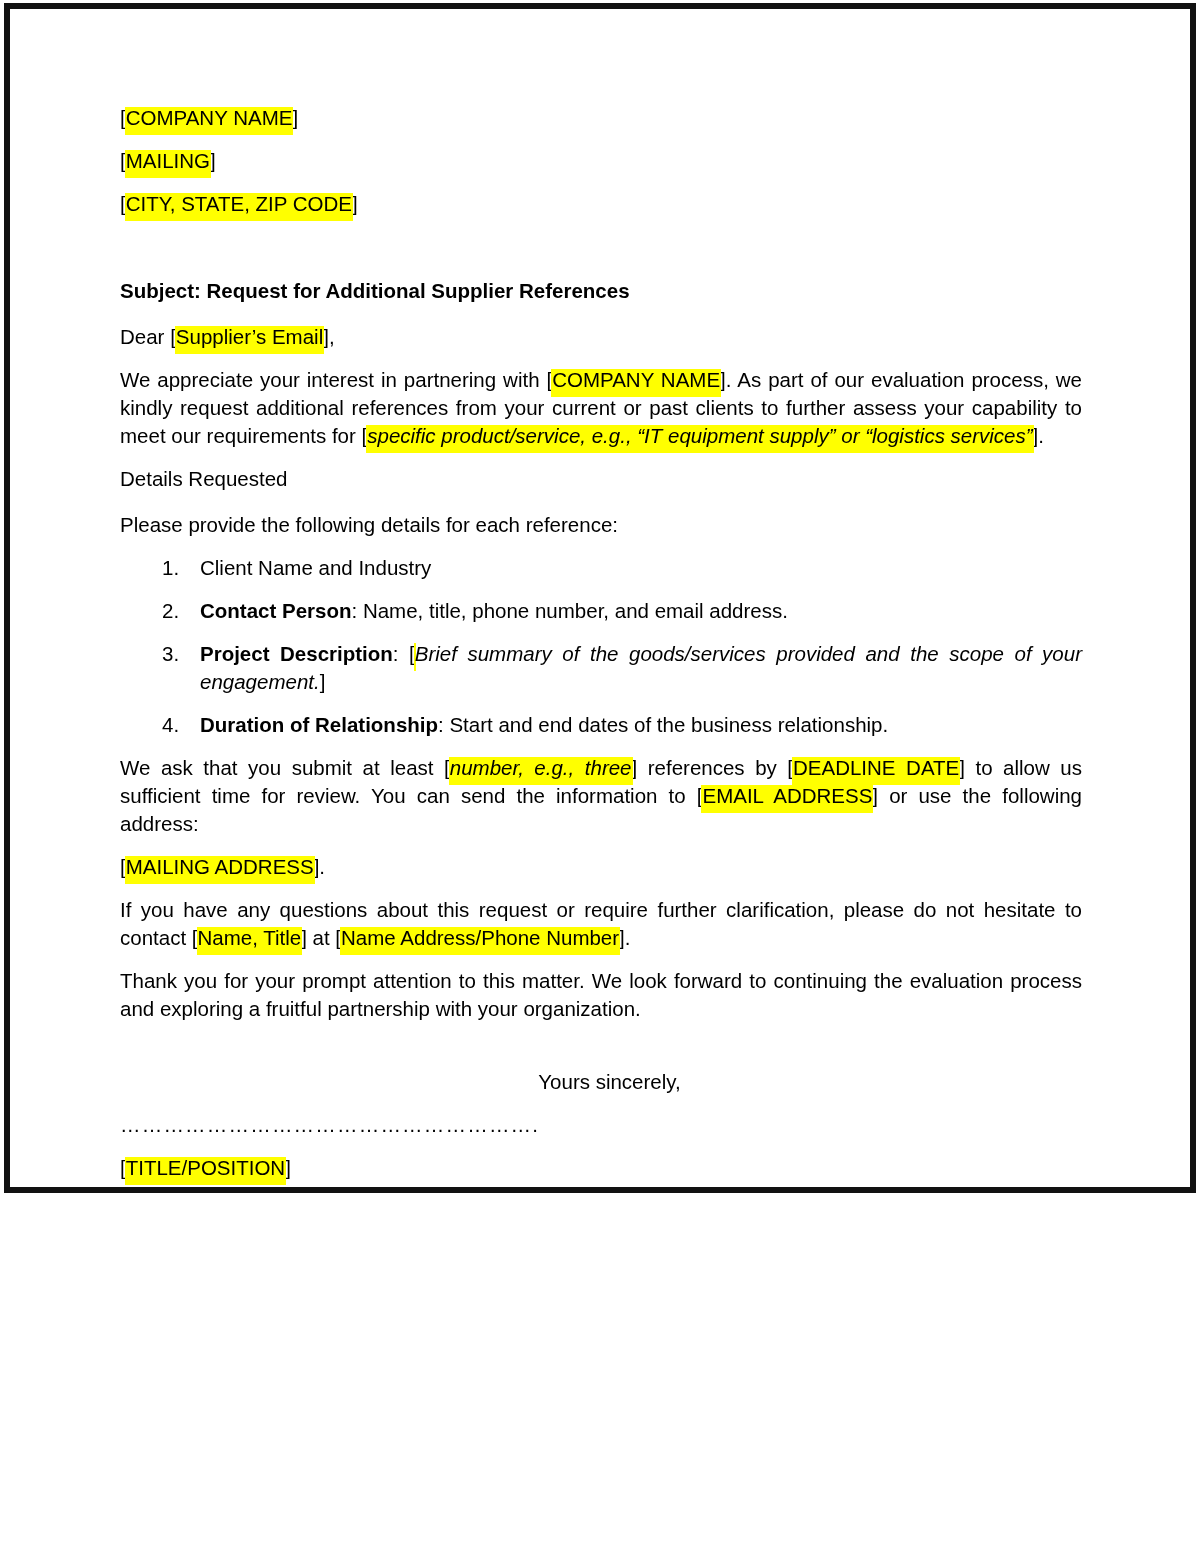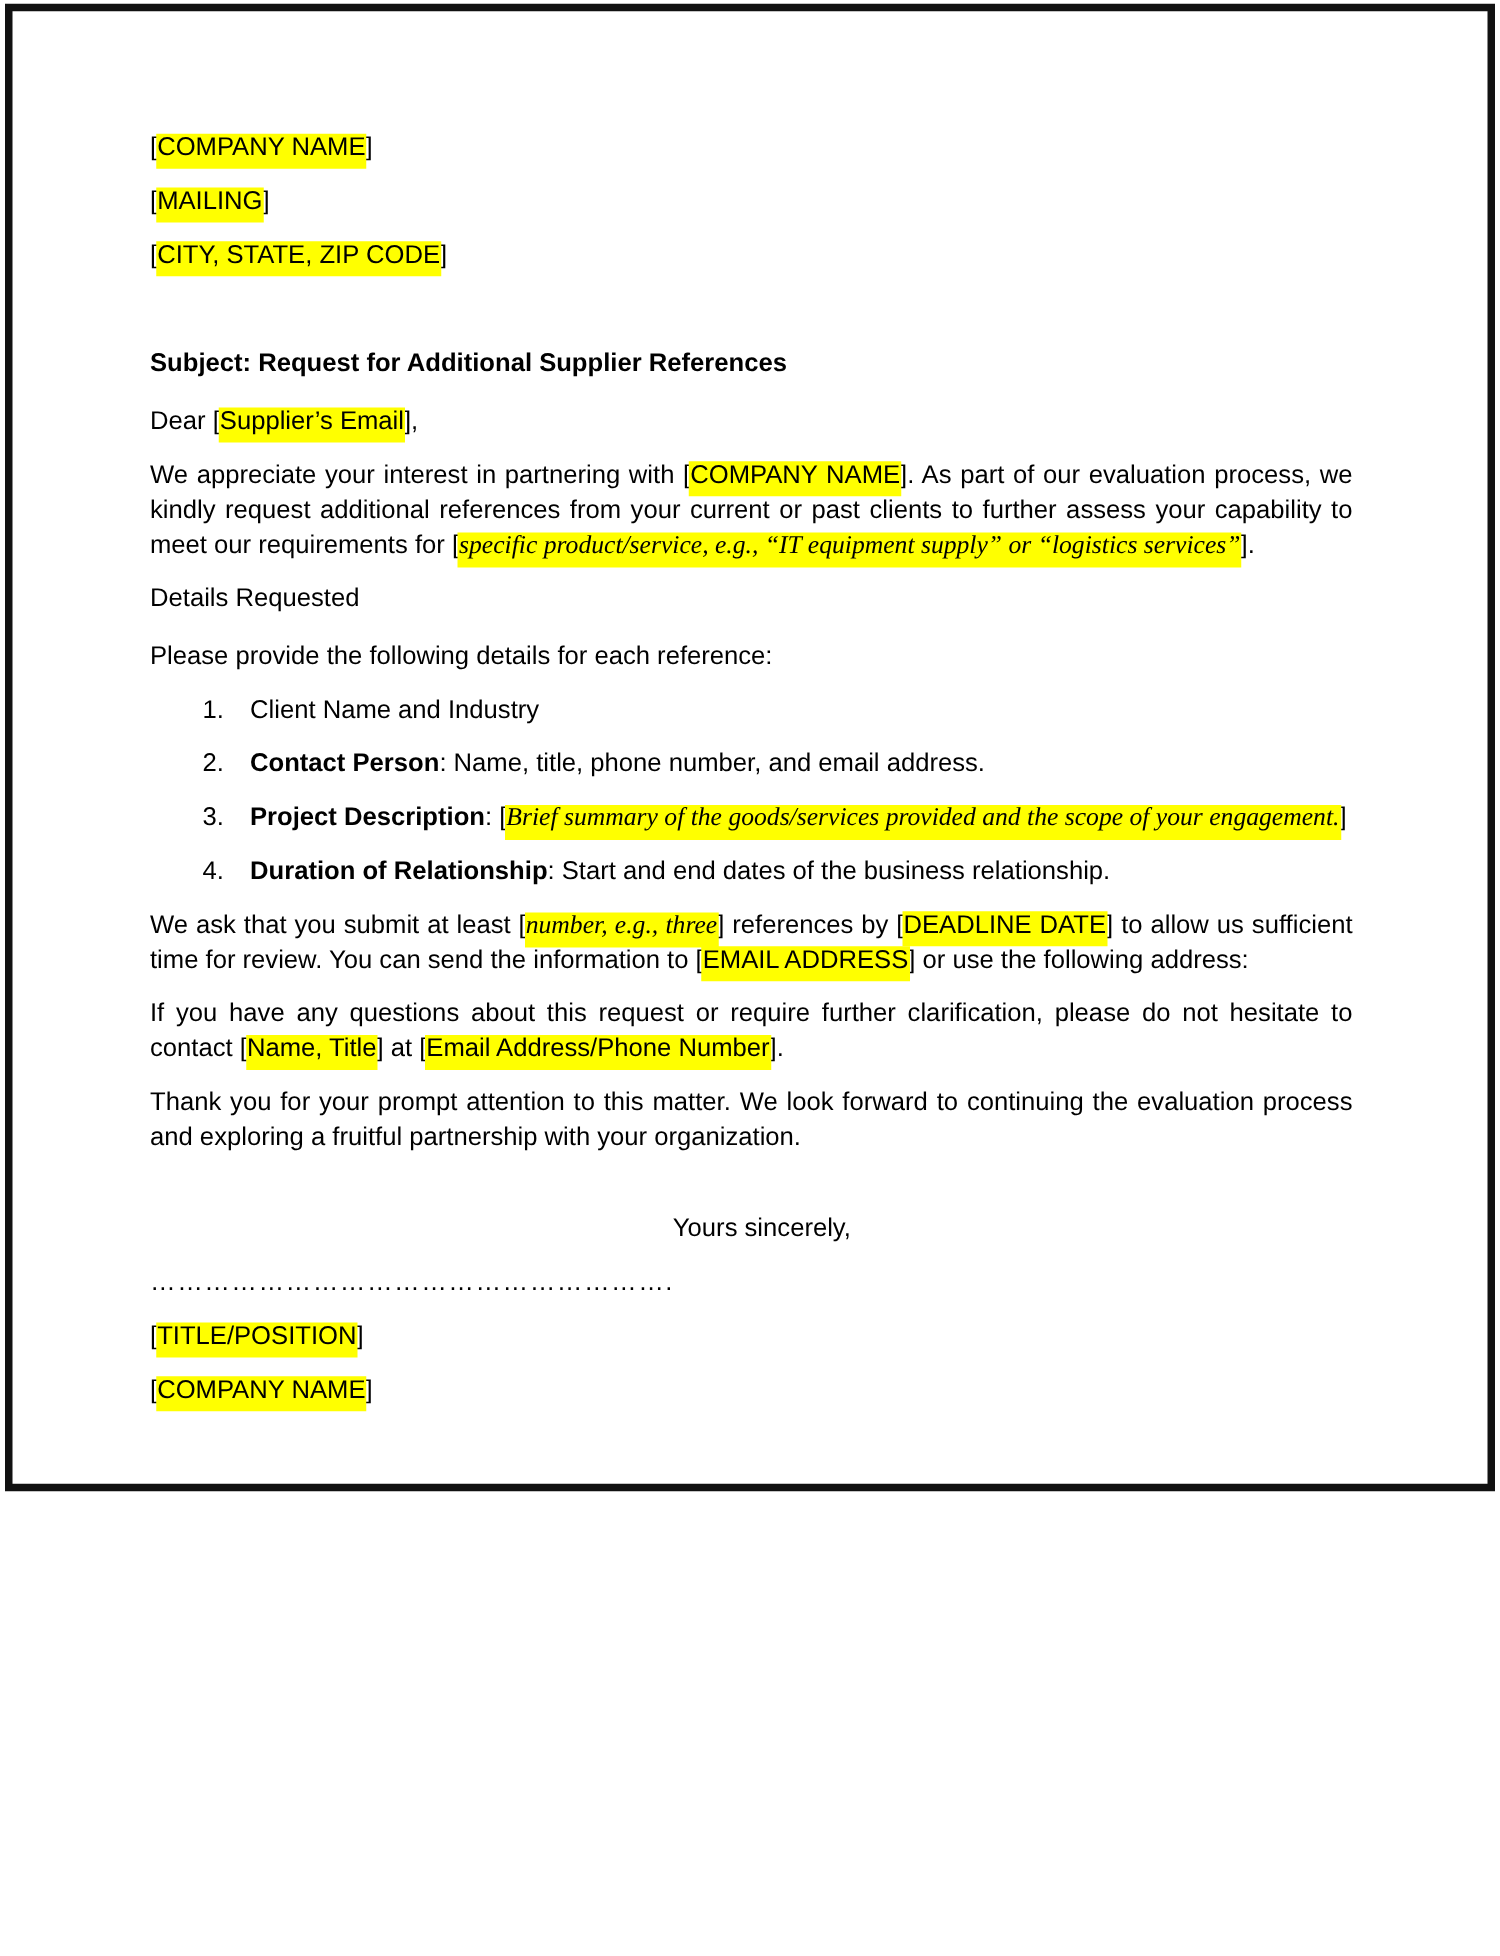--- a/index.html
+++ b/index.html
@@ -79,21 +79,21 @@
     position: absolute;
     left: -1px;
     right: -1px;
     top: 1px;
     height: 28px;
     background: #FFFF00;
     z-index: -1;
   }
 
   b, strong { font-weight: bold; }
-  i, em { font-style: italic; font-family: Liberation Serif, serif; }
+  i, em { font-style: italic; }
 
   
   ol.details-list {
     list-style: none;
     margin: 0 0 15px 0;
     padding: 0;
   }
   ol.details-list > li {
     position: relative;
     padding-left: 80px;
@@ -171,22 +171,23 @@
 
       <li>
         <span class="li-num">4.</span>
         <span class="li-body"><b>Duration of Relationship</b><span>: Start and end dates of the business relationship.</span></span>
       </li>
 
     </ol>
 
     <p class="justified"><span>We ask that you submit at least [</span><em class="hl">number, e.g., three</em><span>] references by [</span><span class="hl">DEADLINE DATE</span><span>] to allow us sufficient time for review. You can send the information to [</span><span class="hl">EMAIL ADDRESS</span><span>] or use the following address:</span></p>
 
-
-    <p class="justified"><span>If you have any questions about this request or require further clarification, please do not hesitate to contact [</span><span class="hl">Name, Title</span><span>] at [</span><span class="hl">Email Address/Phone Number</span><span>].</span></p>
+    <p><span>[</span><span class="hl">MAILING ADDRESS</span><span>].</span></p>
+
+    <p class="justified"><span>If you have any questions about this request or require further clarification, please do not hesitate to contact [</span><span class="hl">Name, Title</span><span>] at [</span><span class="hl">Name Address/Phone Number</span><span>].</span></p>
 
     <p class="justified">Thank you for your prompt attention to this matter. We look forward to continuing the evaluation process and exploring a fruitful partnership with your organization.</p>
 
     <div class="spacer-md"></div>
 
     <p class="sign-line">Yours sincerely,</p>
 
     <p class="dotted-line">………………………………………………….</p>
 
 

